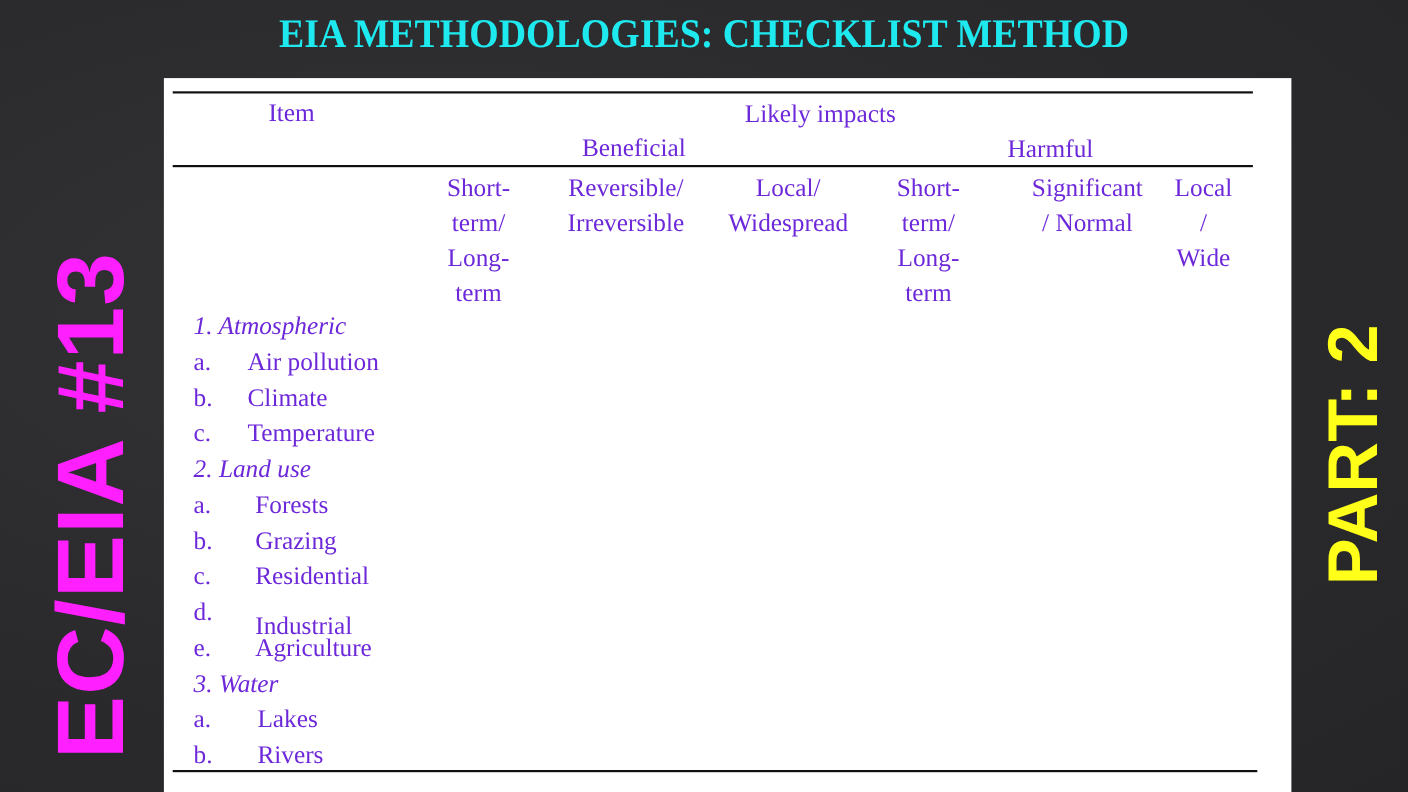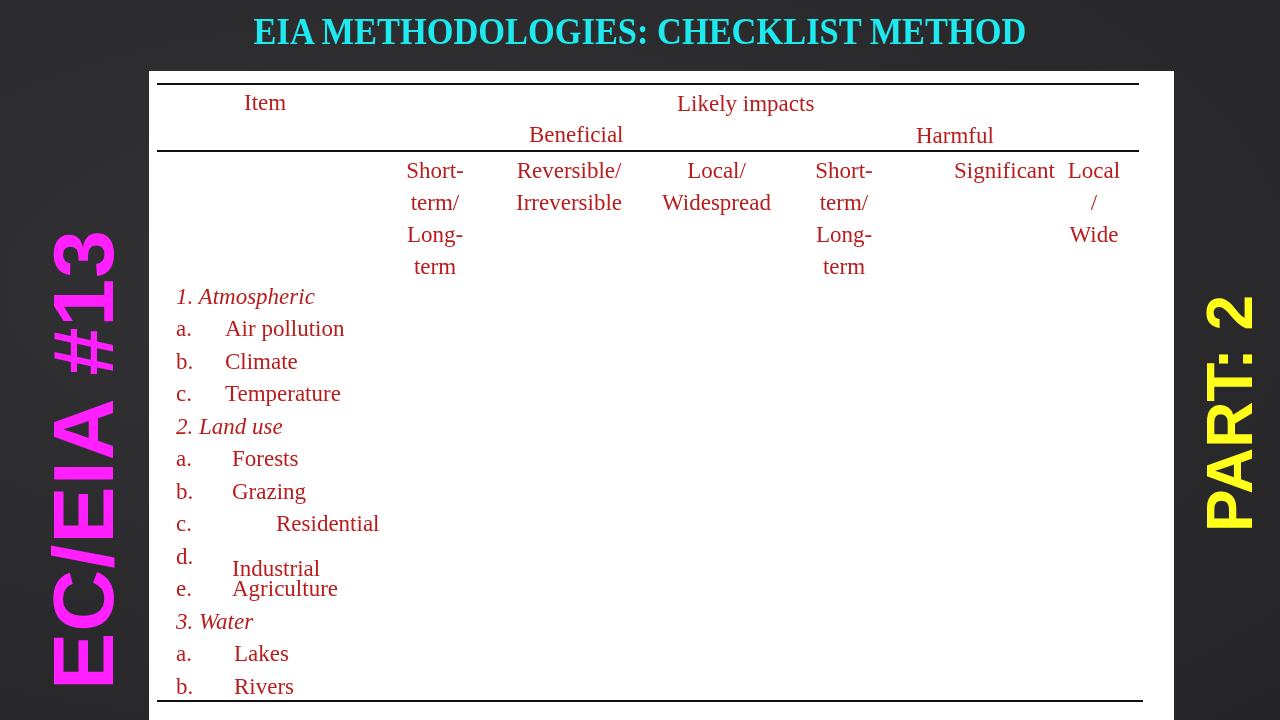--- a/index.html
+++ b/index.html
@@ -26,21 +26,21 @@
     position:absolute; left:1195px; top:532px; width:300px; height:70px;
     transform-origin:0 0; transform: rotate(-90deg);
     font-family:"Liberation Sans", sans-serif; font-weight:bold;
     font-size:64px; line-height:70px; color:#ffff1a; white-space:nowrap;
   }
   .panel {
     position:absolute; left:149px; top:71px; width:1025px; height:649px;
     background:#ffffff;
   }
   .rule { position:absolute; height:2px; background:#111; }
-  .t { position:absolute; color:#b91c1c; font-size:23px; line-height:32px; white-space:nowrap; }
+  .t { position:absolute; color:#6d28d9; font-size:23px; line-height:32px; white-space:nowrap; }
   .c { text-align:center; }
   .it { font-style:italic; }
 </style>
 </head>
 <body>
 
 <div class="title">EIA METHODOLOGIES: CHECKLIST METHOD</div>
 <div class="side-left">EC/EIA #13</div>
 <div class="side-right">PART: 2</div>
 
@@ -69,22 +69,23 @@
   <div class="t c" style="left:500px; top:84px; width:135px;">
     <div>Local/</div>
       <div>Widespread</div>
   </div>
   <div class="t c" style="left:650px; top:84px; width:90px;">
     <div>Short-</div>
       <div>term/</div>
       <div>Long-</div>
       <div>term</div>
   </div>
-  <div class="t c" style="left:788px; top:84px; width:135px;">
+  <div class="t c" style="left:772px; top:84px; width:135px;">
     <div>Significant</div>
+      <div>/ Normal</div>
   </div>
   <div class="t c" style="left:900px; top:84px; width:90px;">
     <div>Local</div>
       <div>/</div>
       <div>Wide</div>
   </div>
 
   <div class="t it" style="left:27px; top:210px;">1. Atmospheric</div>
 
   <div class="t" style="left:27px; top:242px;">a.</div>
@@ -94,21 +95,21 @@
   <div class="t" style="left:27px; top:307px;">c.</div>
   <div class="t" style="left:76px; top:307px;">Temperature</div>
 
   <div class="t it" style="left:27px; top:340px;">2. Land use</div>
 
   <div class="t" style="left:27px; top:372px;">a.</div>
   <div class="t" style="left:83px; top:372px;">Forests</div>
   <div class="t" style="left:27px; top:405px;">b.</div>
   <div class="t" style="left:83px; top:405px;">Grazing</div>
   <div class="t" style="left:27px; top:437px;">c.</div>
-  <div class="t" style="left:83px; top:437px;margin-left:44px;">Residential</div>
+  <div class="t" style="left:83px; top:437px;">Residential</div>
   <div class="t" style="left:27px; top:470px;">d.</div>
   <div class="t" style="left:83px; top:470px;margin-top:12px;">Industrial</div>
   <div class="t" style="left:27px; top:502px;">e.</div>
   <div class="t" style="left:83px; top:502px;">Agriculture</div>
 
   <div class="t it" style="left:27px; top:535px;text-align:right;">3. Water</div>
 
   <div class="t" style="left:27px; top:567px;">a.</div>
   <div class="t" style="left:85px; top:567px;">Lakes</div>
   <div class="t" style="left:27px; top:600px;">b.</div>

